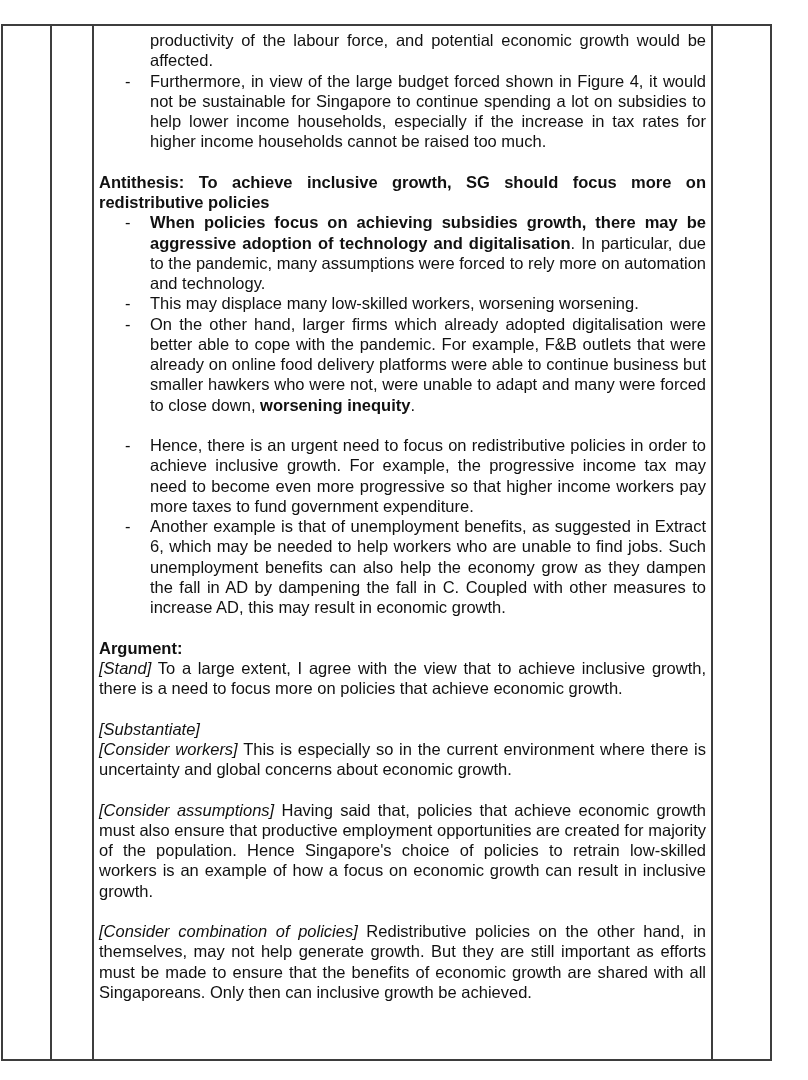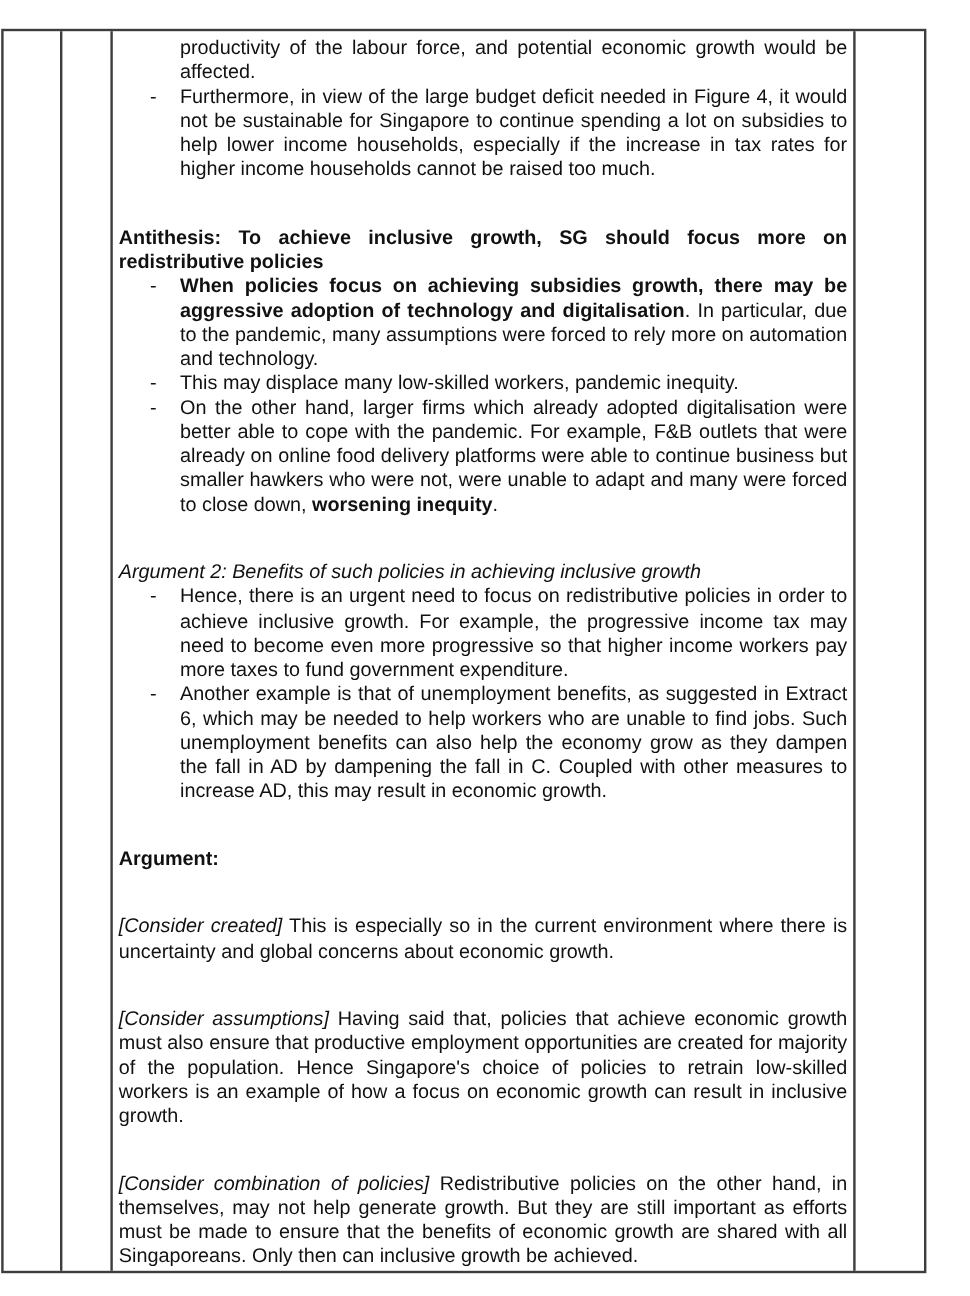--- a/index.html
+++ b/index.html
@@ -36,21 +36,21 @@
   .col-b { width: 42px; flex: 0 0 auto; }
   .col-main {
     flex: 1 1 auto;
     padding: 4px 5px 0 5px;
     font-size: 16.5px;
     line-height: 20.25px;
     text-align: justify;
   }
   .col-c { width: 57px; flex: 0 0 auto; border-right: none; }
 
-  .para { text-align: justify; margin-top: 16px; }
+  .para { text-align: justify; }
   .spacer { height: 20.25px; }
   .bullet { display: flex; }
   .dash-cell {
     flex: 0 0 51px;
     box-sizing: border-box;
     padding-left: 26px;
     text-align: left;
   }
   .bullet-body {
     flex: 1 1 auto;
@@ -67,50 +67,51 @@
   <div class="doc-table">
     <div class="cell col-a"></div>
     <div class="cell col-b"></div>
     <div class="cell col-main">
         <div class="bullet">
           <span class="dash-cell"></span>
           <span class="bullet-body"><span class="r">productivity of the labour force, and potential economic growth would be affected.</span></span>
         </div>
         <div class="bullet">
           <span class="dash-cell">-</span>
-          <span class="bullet-body"><span class="r">Furthermore, in view of the large budget deficit needed in Figure 4, it would not be sustainable for Singapore to continue spending a lot on subsidies to help lower income households, especially if the increase in tax rates for higher income households cannot be raised too much.</span></span>
+          <span class="bullet-body"><span class="r">Furthermore, in view of the large budget forced shown in Figure 4, it would not be sustainable for Singapore to continue spending a lot on subsidies to help lower income households, especially if the increase in tax rates for higher income households cannot be raised too much.</span></span>
         </div>
         <div class="spacer"></div>
         <div class="para"><span class="b">Antithesis: To achieve inclusive growth, SG should focus more on redistributive policies</span></div>
         <div class="bullet">
           <span class="dash-cell">-</span>
           <span class="bullet-body"><span class="b">When policies focus on achieving subsidies growth, there may be aggressive adoption of technology and digitalisation</span><span class="r">. In particular, due to the pandemic, many assumptions were forced to rely more on automation and technology.</span></span>
         </div>
         <div class="bullet">
           <span class="dash-cell">-</span>
-          <span class="bullet-body"><span class="r">This may displace many low-skilled workers, pandemic inequity.</span></span>
+          <span class="bullet-body"><span class="r">This may displace many low-skilled workers, worsening worsening.</span></span>
         </div>
         <div class="bullet">
           <span class="dash-cell">-</span>
           <span class="bullet-body"><span class="r">On the other hand, larger firms which already adopted digitalisation were better able to cope with the pandemic. For example, F&amp;B outlets that were already on online food delivery platforms were able to continue business but smaller hawkers who were not, were unable to adapt and many were forced to close down, </span><span class="b">worsening inequity</span><span class="r">.</span></span>
         </div>
         <div class="spacer"></div>
-        <div class="para"><span class="i">Argument 2: Benefits of such policies in achieving inclusive growth</span></div>
         <div class="bullet">
           <span class="dash-cell">-</span>
           <span class="bullet-body"><span class="r">Hence, there is an urgent need to focus on redistributive policies in order to achieve inclusive growth. For example, the progressive income tax may need to become even more progressive so that higher income workers pay more taxes to fund government expenditure.</span></span>
         </div>
         <div class="bullet">
           <span class="dash-cell">-</span>
           <span class="bullet-body"><span class="r">Another example is that of unemployment benefits, as suggested in Extract 6, which may be needed to help workers who are unable to find jobs. Such unemployment benefits can also help the economy grow as they dampen the fall in AD by dampening the fall in C. Coupled with other measures to increase AD, this may result in economic growth.</span></span>
         </div>
         <div class="spacer"></div>
         <div class="para"><span class="b">Argument:</span></div>
+        <div class="para"><span class="i">[Stand]</span><span class="r"> To a large extent, I agree with the view that to achieve inclusive growth, there is a need to focus more on policies that achieve economic growth.</span></div>
         <div class="spacer"></div>
-        <div class="para"><span class="i">[Consider created]</span><span class="r"> This is especially so in the current environment where there is uncertainty and global concerns about economic growth.</span></div>
+        <div class="para"><span class="i">[Substantiate]</span></div>
+        <div class="para"><span class="i">[Consider workers]</span><span class="r"> This is especially so in the current environment where there is uncertainty and global concerns about economic growth.</span></div>
         <div class="spacer"></div>
         <div class="para"><span class="i">[Consider assumptions]</span><span class="r"> Having said that, policies that achieve economic growth must also ensure that productive employment opportunities are created for majority of the population. Hence Singapore's choice of policies to retrain low-skilled workers is an example of how a focus on economic growth can result in inclusive growth.</span></div>
         <div class="spacer"></div>
         <div class="para"><span class="i">[Consider combination of policies]</span><span class="r"> Redistributive policies on the other hand, in themselves, may not help generate growth. But they are still important as efforts must be made to ensure that the benefits of economic growth are shared with all Singaporeans. Only then can inclusive growth be achieved.</span></div>
       </div>
     <div class="cell col-c"></div>
   </div>
 </div>
 
 </body></html>

